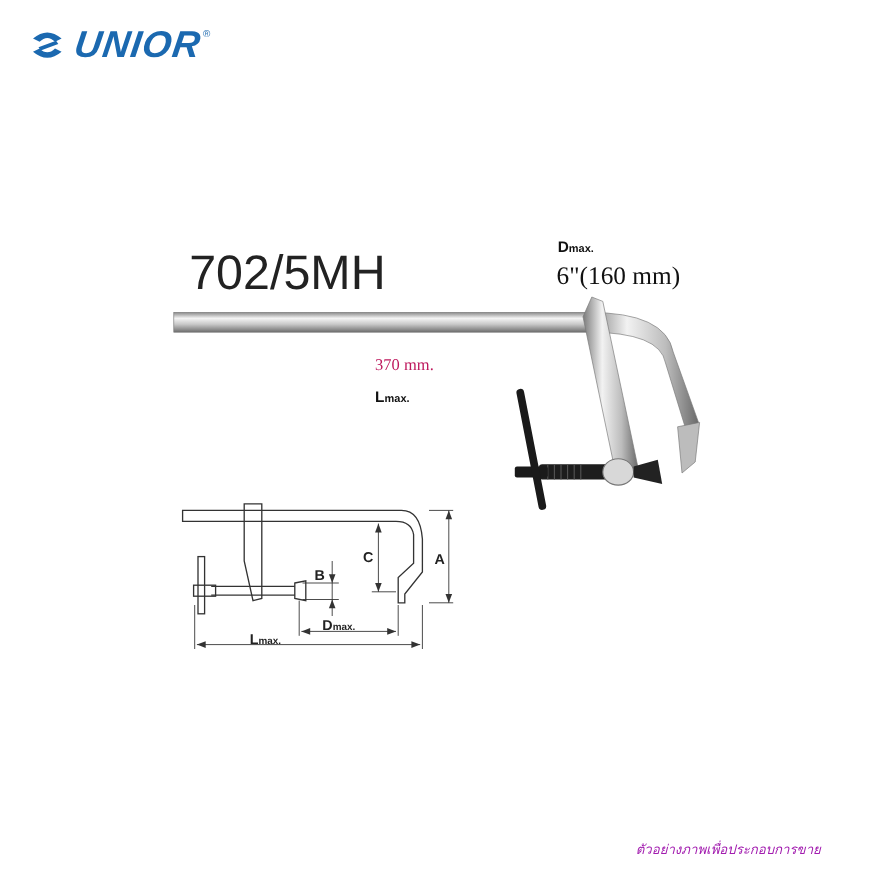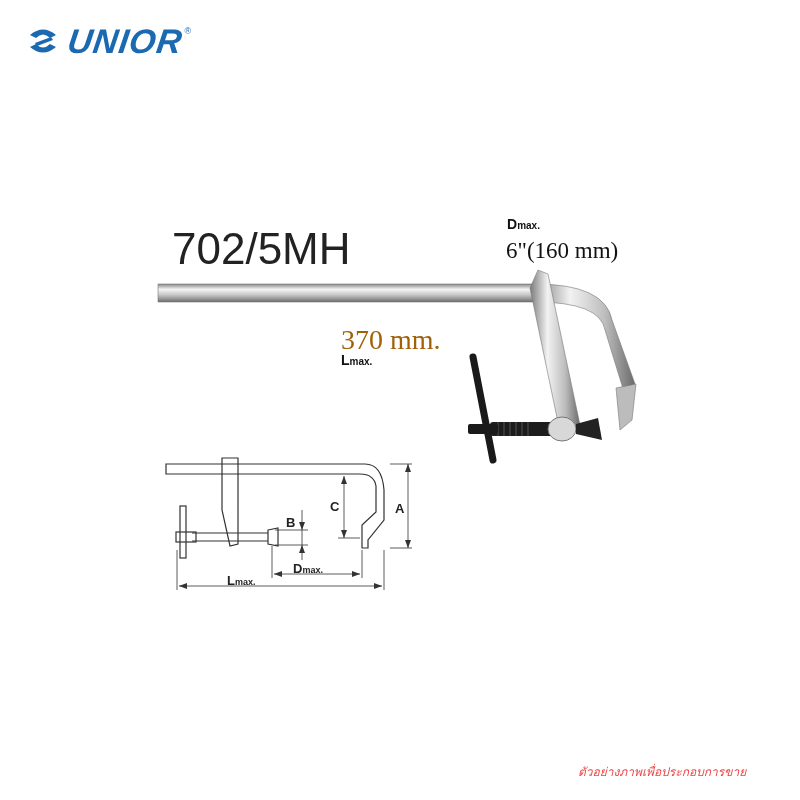--- a/index.html
+++ b/index.html
@@ -5,24 +5,24 @@
   html, body { margin:0; padding:0; background:#ffffff; }
   body { width:800px; height:800px; position:relative; overflow:hidden; font-family:"Liberation Sans", sans-serif; }
   .abs { position:absolute; }
   .logo { left:26px; top:24px; display:flex; align-items:center; }
   .logo-text { font-family:"Liberation Sans", sans-serif; font-weight:bold; font-style:italic; font-size:34px; color:#1b69b0; letter-spacing:1px; transform:skewX(-8deg); line-height:1; }
   .logo-reg { font-size:9px; color:#1b69b0; margin-left:2px; align-self:flex-start; margin-top:2px; }
   .model { left:172px; top:224px; font-size:44px; color:#222; font-family:"Liberation Sans", sans-serif; }
   .dmax-label { left:507px; top:216px; font-size:14px; font-weight:bold; color:#111; font-family:"Liberation Sans", sans-serif; }
   .dmax-label small { font-size:10px; }
   .dmax-value { left:506px; top:238px; font-size:23px; color:#111; font-family:"Liberation Serif", serif; }
-  .lmax-value { left:341px; top:324px; font-size:28px; color:#a16207; font-family:"Liberation Serif", serif; }
+  .lmax-value { left:341px; top:324px; font-size:15px; color:#be185d; font-family:"Liberation Serif", serif; }
   .lmax-label { left:341px; top:352px; font-size:14px; font-weight:bold; color:#111; font-family:"Liberation Sans", sans-serif; }
   .lmax-label small { font-size:10px; }
-  .caption { left:578px; top:762px; font-size:12px; font-style:italic; color:#ef4444; font-family:"DejaVu Sans", sans-serif; }
+  .caption { left:578px; top:762px; font-size:12px; font-style:italic; color:#a21caf; font-family:"DejaVu Sans", sans-serif; }
   .diag-label { font-family:"Liberation Sans", sans-serif; font-weight:bold; font-size:13px; color:#222; }
   .diag-label small { font-size:9px; }
 </style>
 </head>
 <body>
 
 <div class="abs logo">
   <svg width="34" height="30" viewBox="0 0 34 30">
     <path d="M4 9 Q17 -2 30 9 L24 12 Q17 5 10 12 Z" fill="#1b69b0"></path>
     <path d="M4 21 Q17 32 30 21 L24 18 Q17 25 10 18 Z" fill="#1b69b0"></path>

